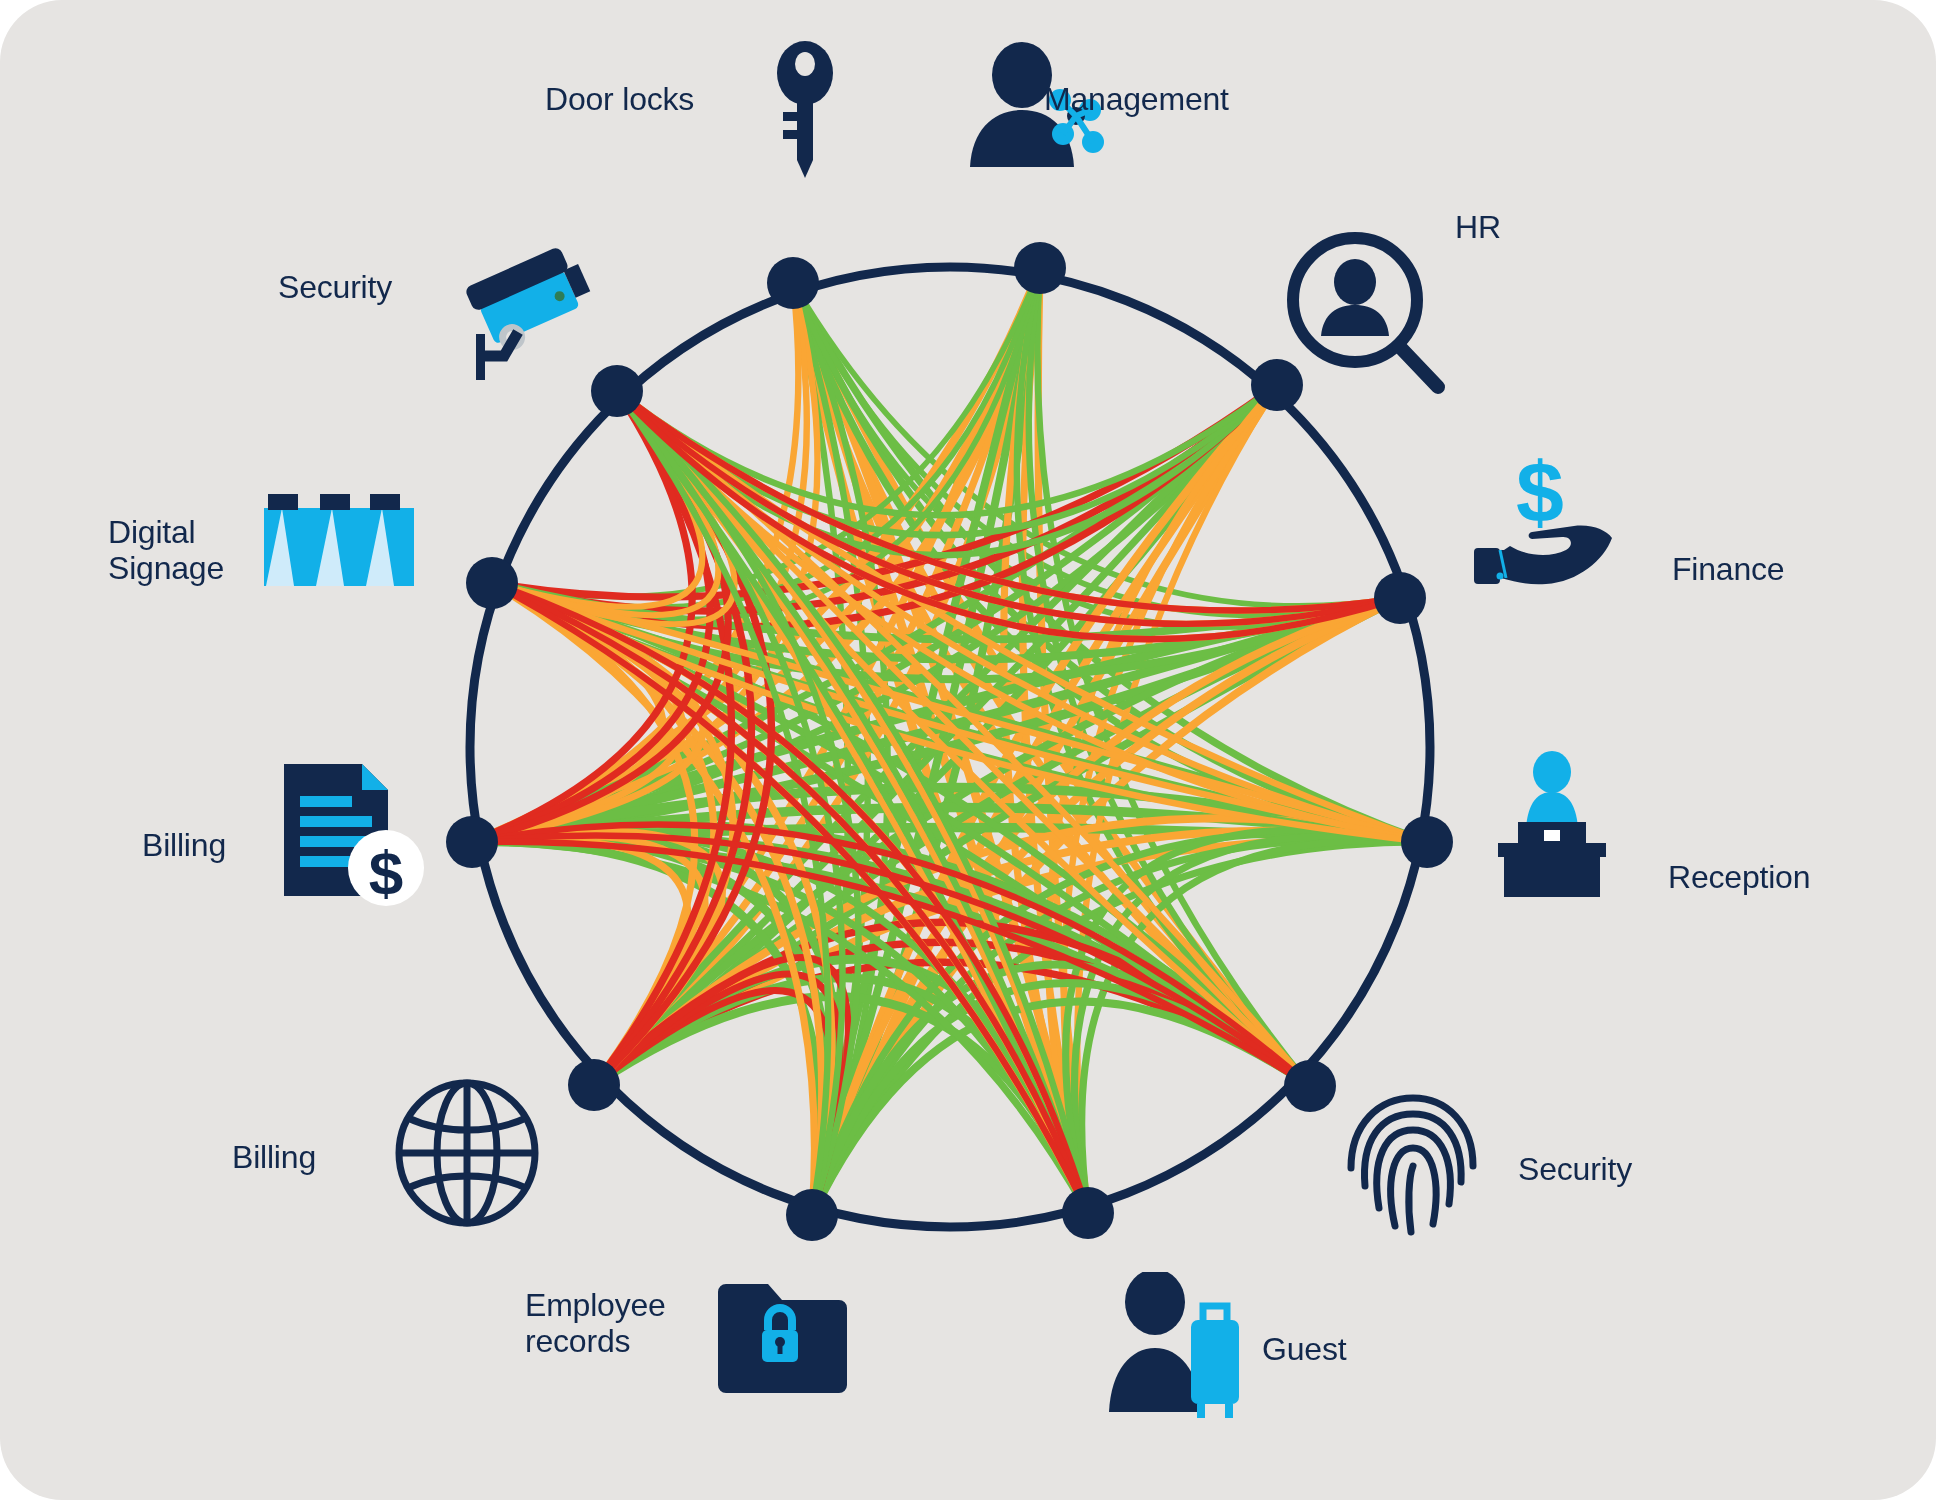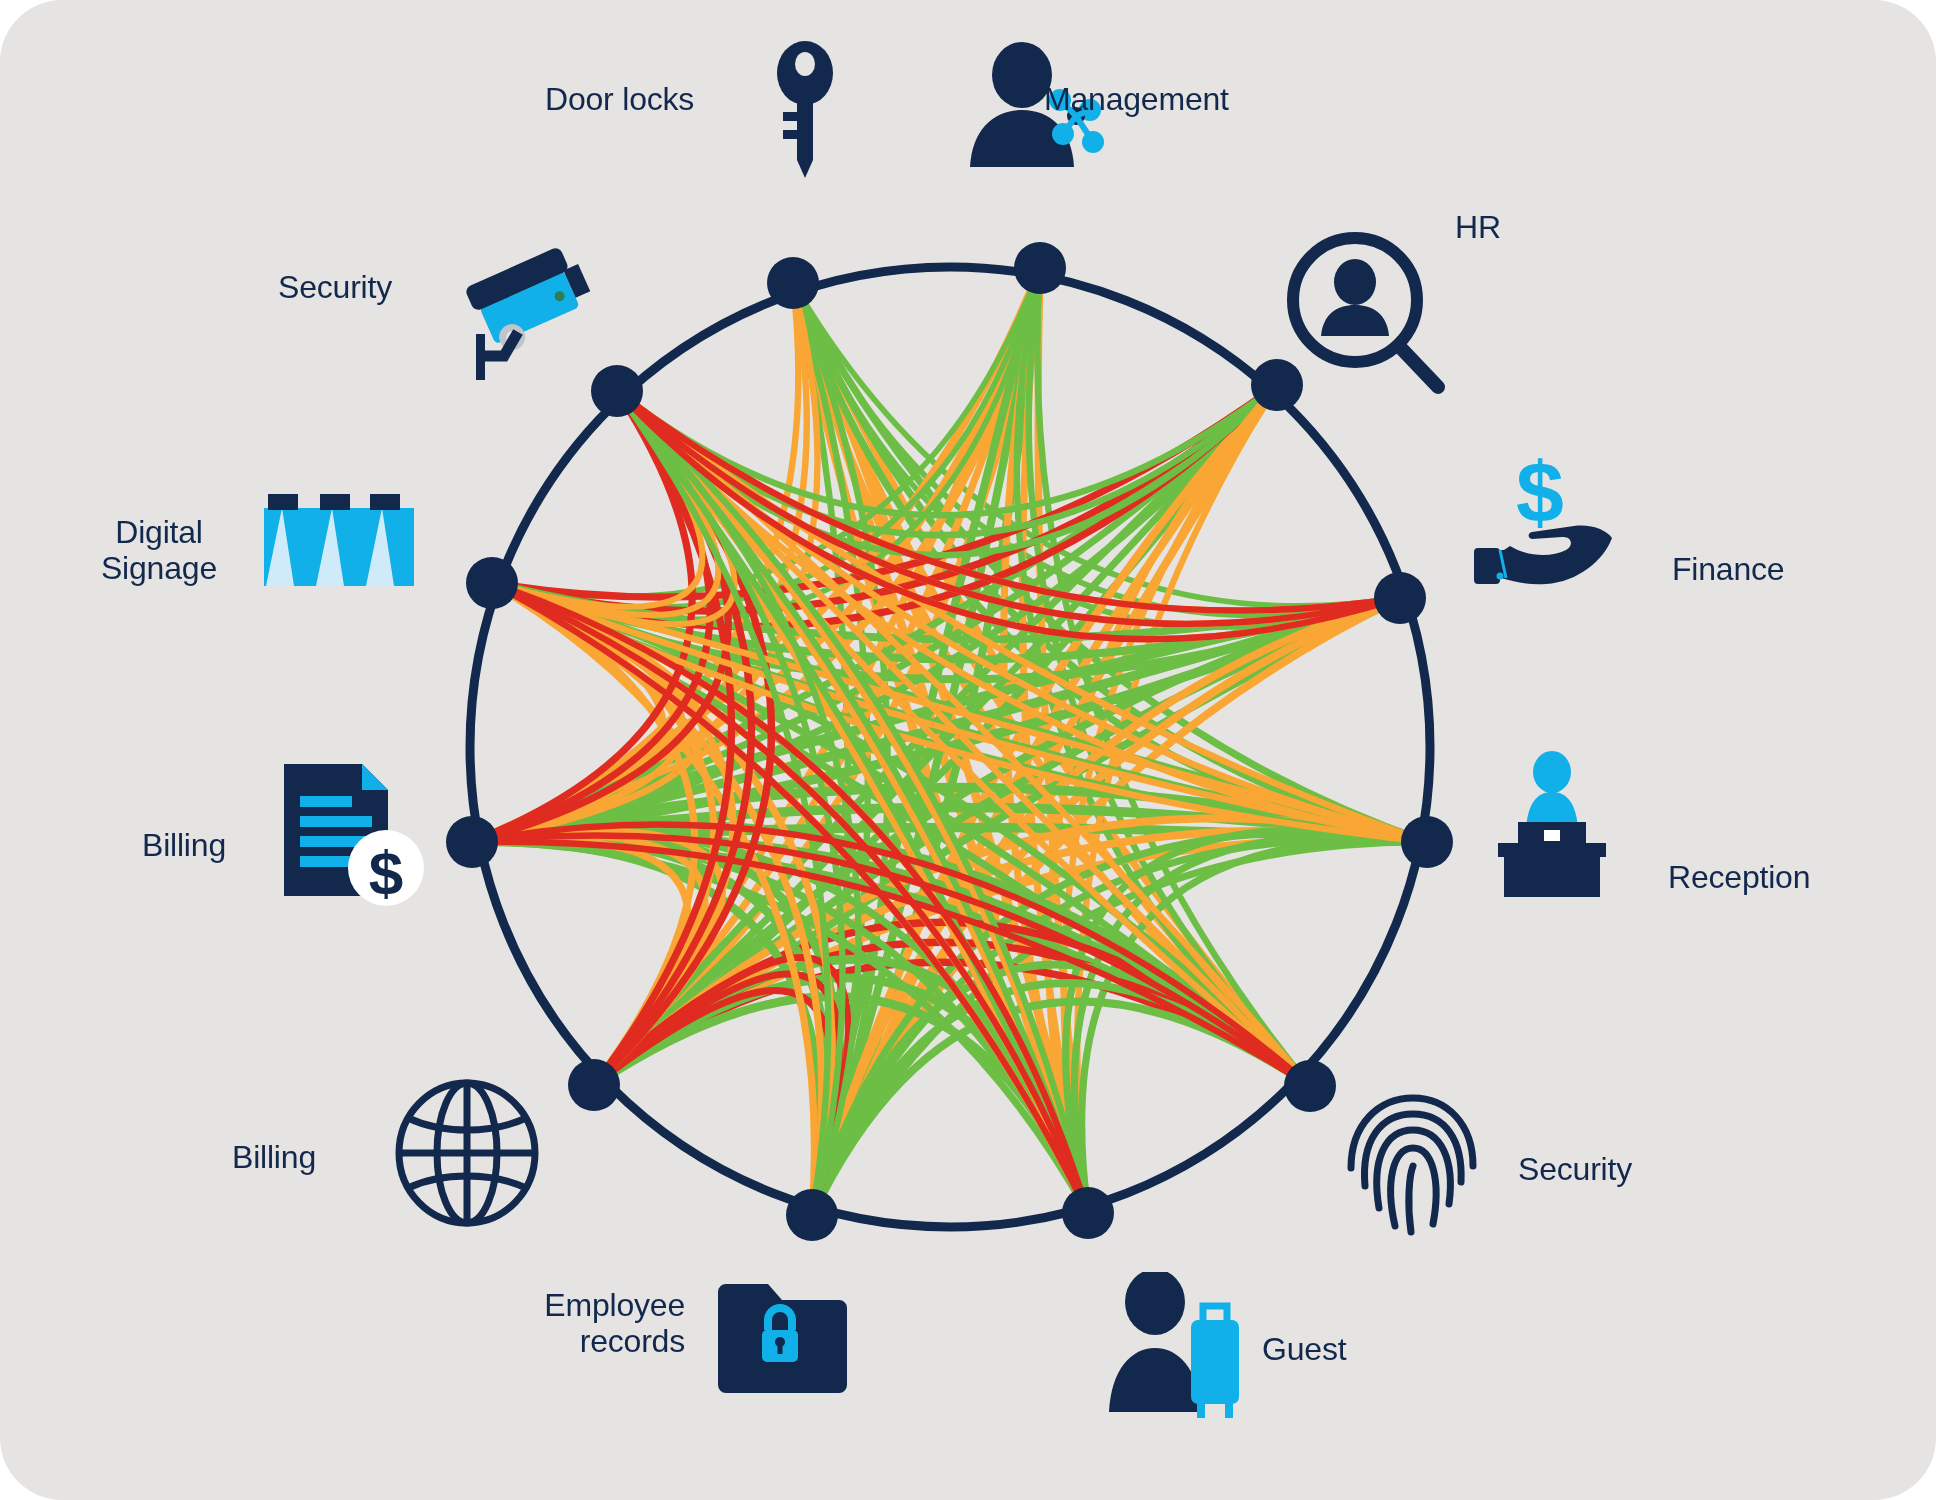--- a/index.html
+++ b/index.html
@@ -338,20 +338,20 @@
     <rect x="14" y="86" width="9" height="46" fill="#12284C"></rect>
   </svg>
 
   <div class="lbl" style="left:545px;top:82px"><span>Door locks</span></div>
   <div class="lbl" style="left:1044px;top:82px"><span>Management</span></div>
   <div class="lbl" style="left:1455px;top:210px"><span>HR</span></div>
   <div class="lbl" style="left:1672px;top:552px"><span>Finance</span></div>
   <div class="lbl" style="left:1668px;top:860px"><span>Reception</span></div>
   <div class="lbl" style="left:1518px;top:1152px"><span>Security</span></div>
   <div class="lbl" style="left:1262px;top:1332px"><span>Guest</span></div>
-  <div class="lbl" style="left:505px;top:1288px;text-align:right;width:180px"><span>Employee</span>
+  <div class="lbl" style="left:525px;top:1288px;width:180px"><span>Employee</span>
 <span>records</span></div>
   <div class="lbl" style="left:232px;top:1140px"><span>Billing</span></div>
   <div class="lbl" style="left:142px;top:828px"><span>Billing</span></div>
-  <div class="lbl" style="left:96px;top:515px;text-align:center;width:126px"><span>Digital</span>
+  <div class="lbl" style="left:108px;top:515px;text-align:left;width:126px"><span>Digital</span>
 <span>Signage</span></div>
   <div class="lbl" style="left:278px;top:270px"><span>Security</span></div>
 </div>
 
 </body></html>

